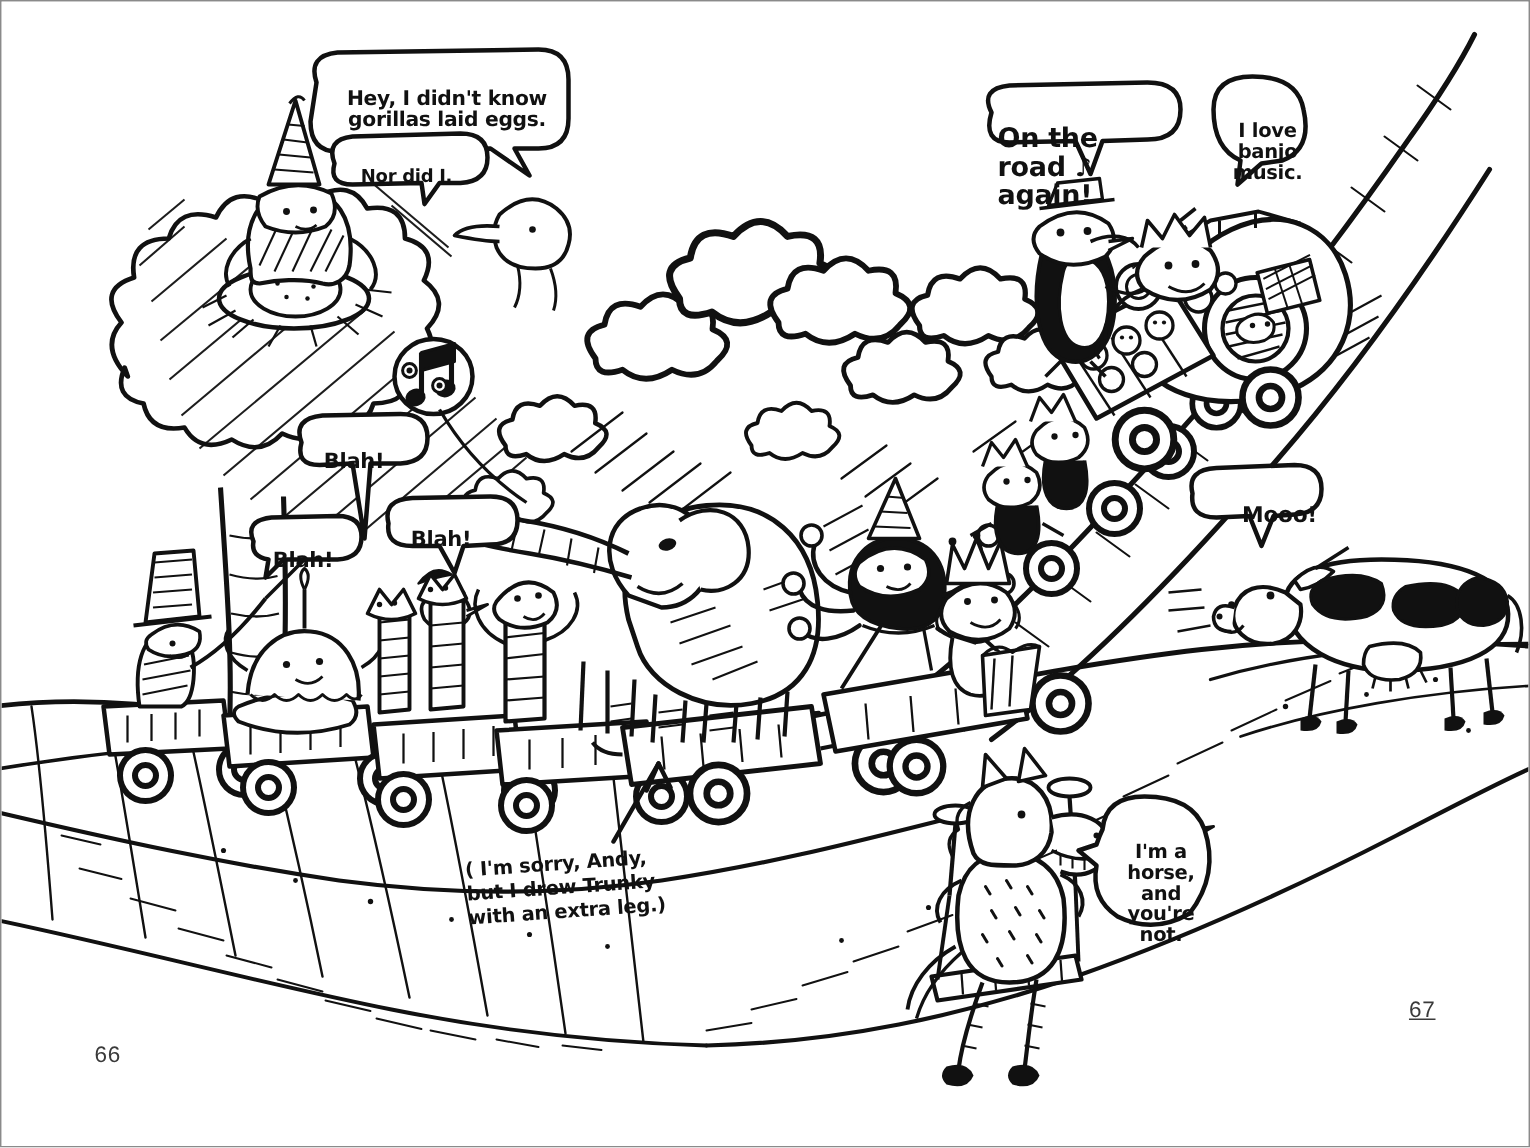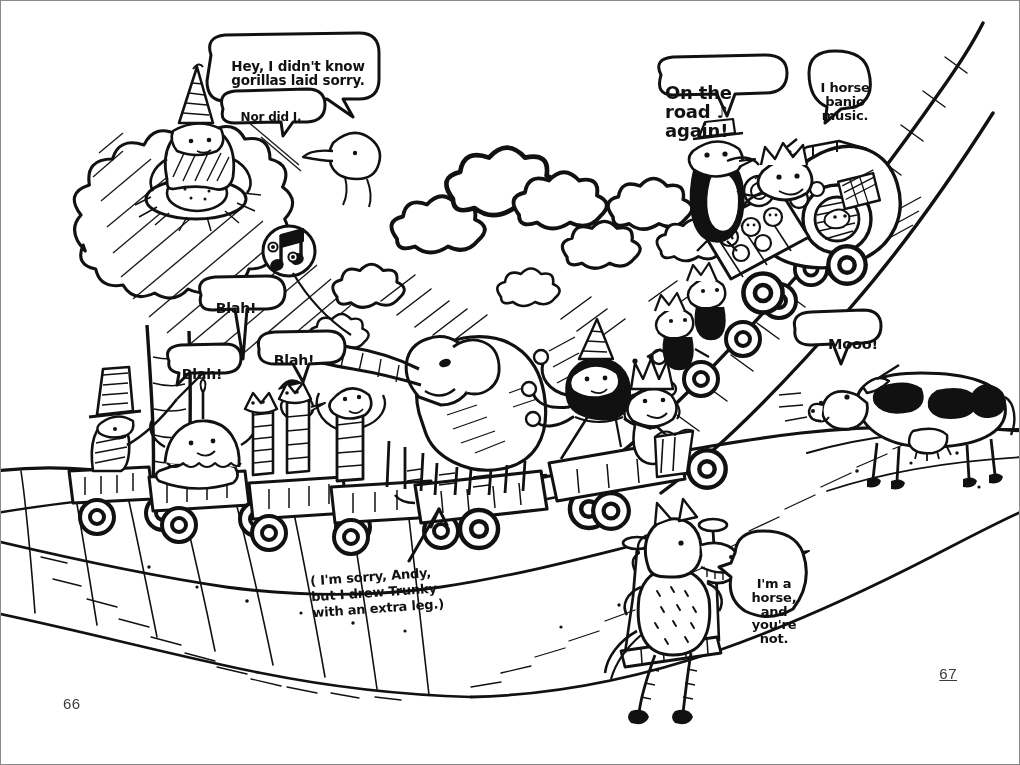--- a/index.html
+++ b/index.html
@@ -45,21 +45,21 @@
     pointer-events: none;
   }
   #t-gorilla  { left: 214px; top: 58px;  width: 166px; font-size: 13.5px; }
   #t-nor      { left: 226px; top: 110px; width: 88px;  font-size: 12px; }
   #t-road     { left: 664px; top: 82px;  width: 92px;  font-size: 18px; text-align: left; }
   #t-banjo    { left: 812px; top: 80px;  width: 64px;  font-size: 13px; }
   #t-blah1    { left: 175px; top: 366px; width: 52px;  font-size: 14px; }
   #t-blah2    { left: 208px; top: 300px; width: 54px;  font-size: 14px; }
   #t-blah3    { left: 266px; top: 352px; width: 54px;  font-size: 14px; }
   #t-mooo     { left: 820px; top: 336px; width: 64px;  font-size: 14.5px; }
-  #t-horse    { left: 740px; top: 561px; width: 66px;  font-size: 13px; margin-top: 15px; }
+  #t-horse    { left: 740px; top: 561px; width: 66px;  font-size: 13px; }
   #t-caption  {
     left: 310px; top: 566px; width: 182px; font-size: 13px;
     text-align: left; line-height: 1.22; transform: rotate(-4deg);
   }
 </style>
 </head>
 <body>
 
 <div id="page">
 
@@ -956,25 +956,25 @@
                q-18,-12 -14,-34 l-12,-10 l12,-4 q2,-6 4,-10 Z"></path>
     </g>
 
     <g stroke="#111" fill="none" stroke-width="3" stroke-linecap="round">
       <path d="M408,560 L438,508"></path>
       <path d="M438,508 L430,526 M438,508 L446,524"></path>
     </g>
   </svg>
 
   <div class="bubbletext" id="t-gorilla">Hey, I didn't know
-gorillas laid sorry.</div>
+gorillas laid eggs.</div>
   <div class="bubbletext" id="t-nor">Nor did I.</div>
   <div class="bubbletext" id="t-road">On the road ♪
 again!</div>
-  <div class="bubbletext" id="t-banjo">I horse
+  <div class="bubbletext" id="t-banjo">I love
 banjo
 music.</div>
   <div class="bubbletext" id="t-blah1">Blah!</div>
   <div class="bubbletext" id="t-blah2">Blah!</div>
   <div class="bubbletext" id="t-blah3">Blah!</div>
   <div class="bubbletext" id="t-mooo">Mooo!</div>
   <div class="bubbletext" id="t-horse">I'm a
 horse,
 and you're
 not.</div>

